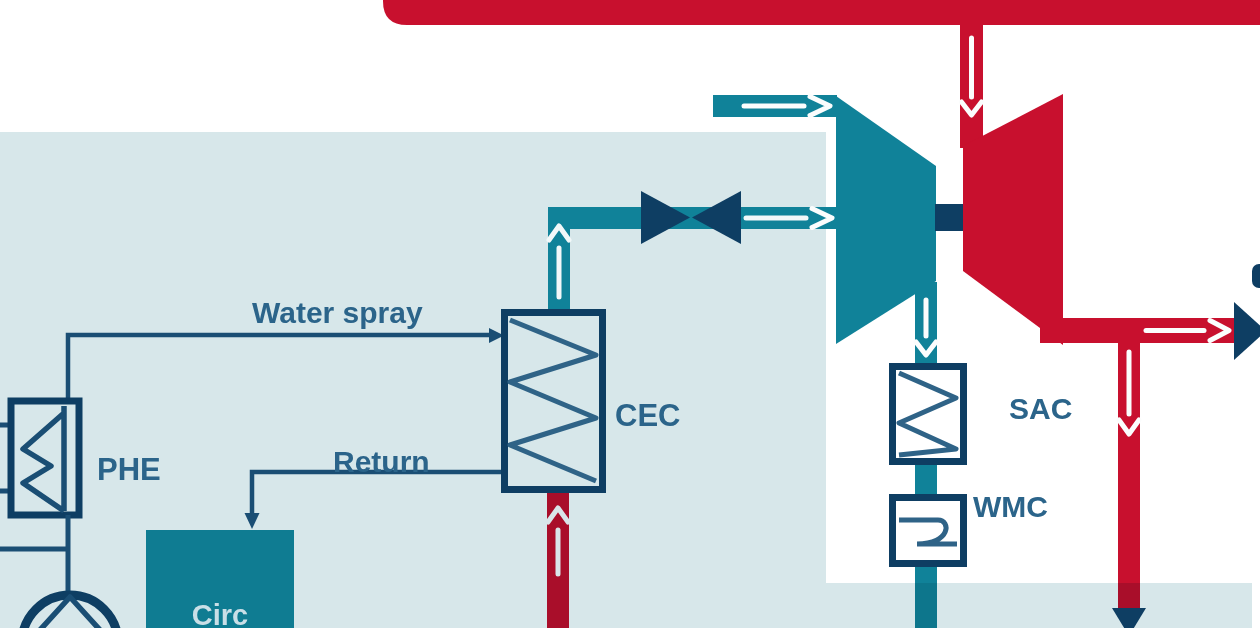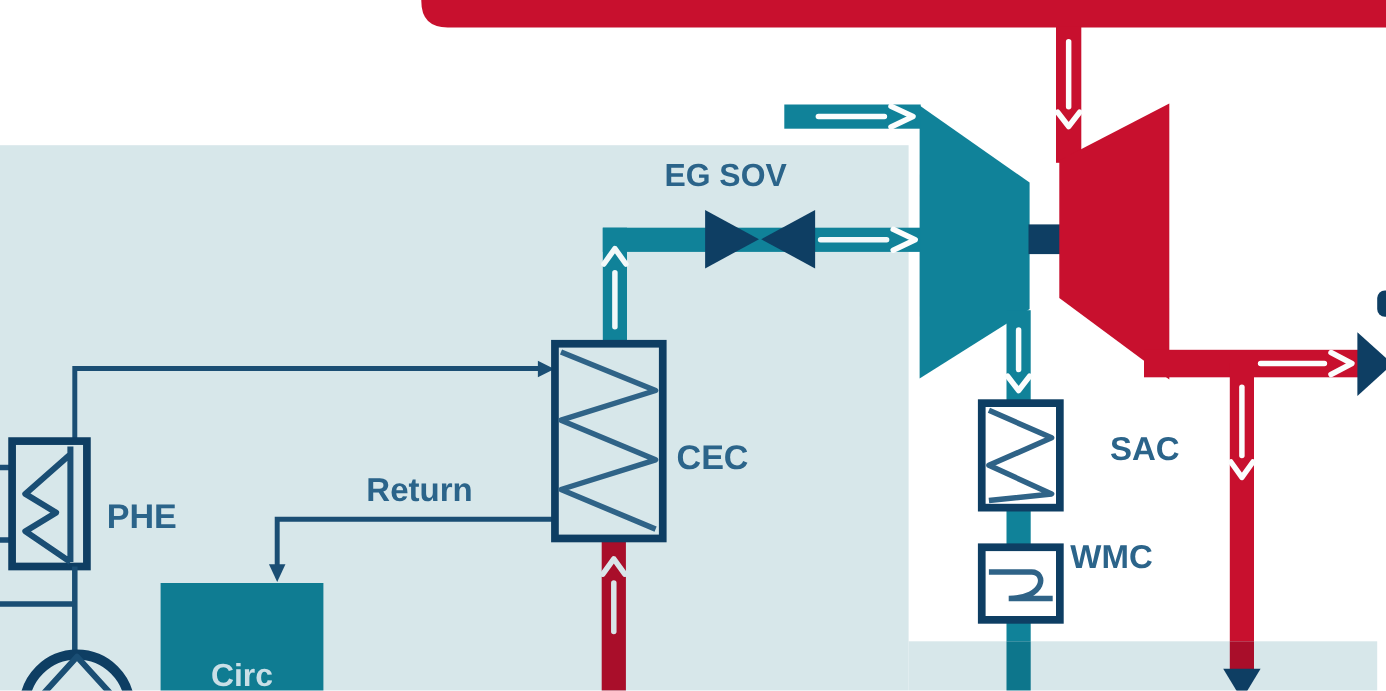--- a/index.html
+++ b/index.html
@@ -7,21 +7,21 @@
     position:relative;width:1260px;height:628px;overflow:hidden;background:#ffffff;
     font-family:"Liberation Sans", sans-serif;
   }
   #diagram-svg{position:absolute;left:0;top:0;}
   .label{
     position:absolute;color:#2b648a;font-weight:700;line-height:1;
     white-space:nowrap;letter-spacing:0;
   }
   .label-eg-sov     {left:604px;top:146px;font-size:29px;}
   .label-water-spray{left:252px;top:298px;font-size:30px;}
-  .label-return     {left:333px;top:431px;font-size:30px;}
+  .label-return     {left:333px;top:447px;font-size:30px;}
   .label-phe        {left:97px; top:454px;font-size:31px;}
   .label-cec        {left:615px;top:400px;font-size:31px;}
   .label-sac        {left:973px;top:394px;font-size:30px;margin-left:36px;}
   .label-wmc        {left:973px;top:492px;font-size:30px;}
   .label-circ{
     left:146px;top:601px;width:148px;text-align:center;
     font-size:29px;font-weight:700;color:#c9dfe7;
   }
 </style>
 </head>
@@ -127,21 +127,21 @@
       <rect x="1118" y="330" width="22" height="253" fill="#C8102E"></rect>
       <rect x="1118" y="583" width="22" height="28" fill="#A90E2A"></rect>
       <path d="M1129,352 V414" stroke="#FBFDFD" stroke-width="5" stroke-linecap="round" fill="none"></path>
       <path d="M1119,420 L1129,434 L1139,420" stroke="#FBFDFD" stroke-width="5" stroke-linecap="round" stroke-linejoin="round" fill="none"></path>
       <polygon points="1112,608 1146,608 1129,636" fill="#0E3E63"></polygon>
     </g>
 
     <rect x="1252" y="264" width="14" height="24" rx="7" fill="#0E3E63"></rect>
   </svg>
 
-  <div class="label label-eg-sov">EG SOV</div>
+  <div class="label label-water-spray">Water spray</div>
   <div class="label label-return">Return</div>
   <div class="label label-phe">PHE</div>
   <div class="label label-cec">CEC</div>
   <div class="label label-sac">SAC</div>
   <div class="label label-wmc">WMC</div>
   <div class="label label-circ">Circ</div>
 
 </div>
 
 </body></html>

